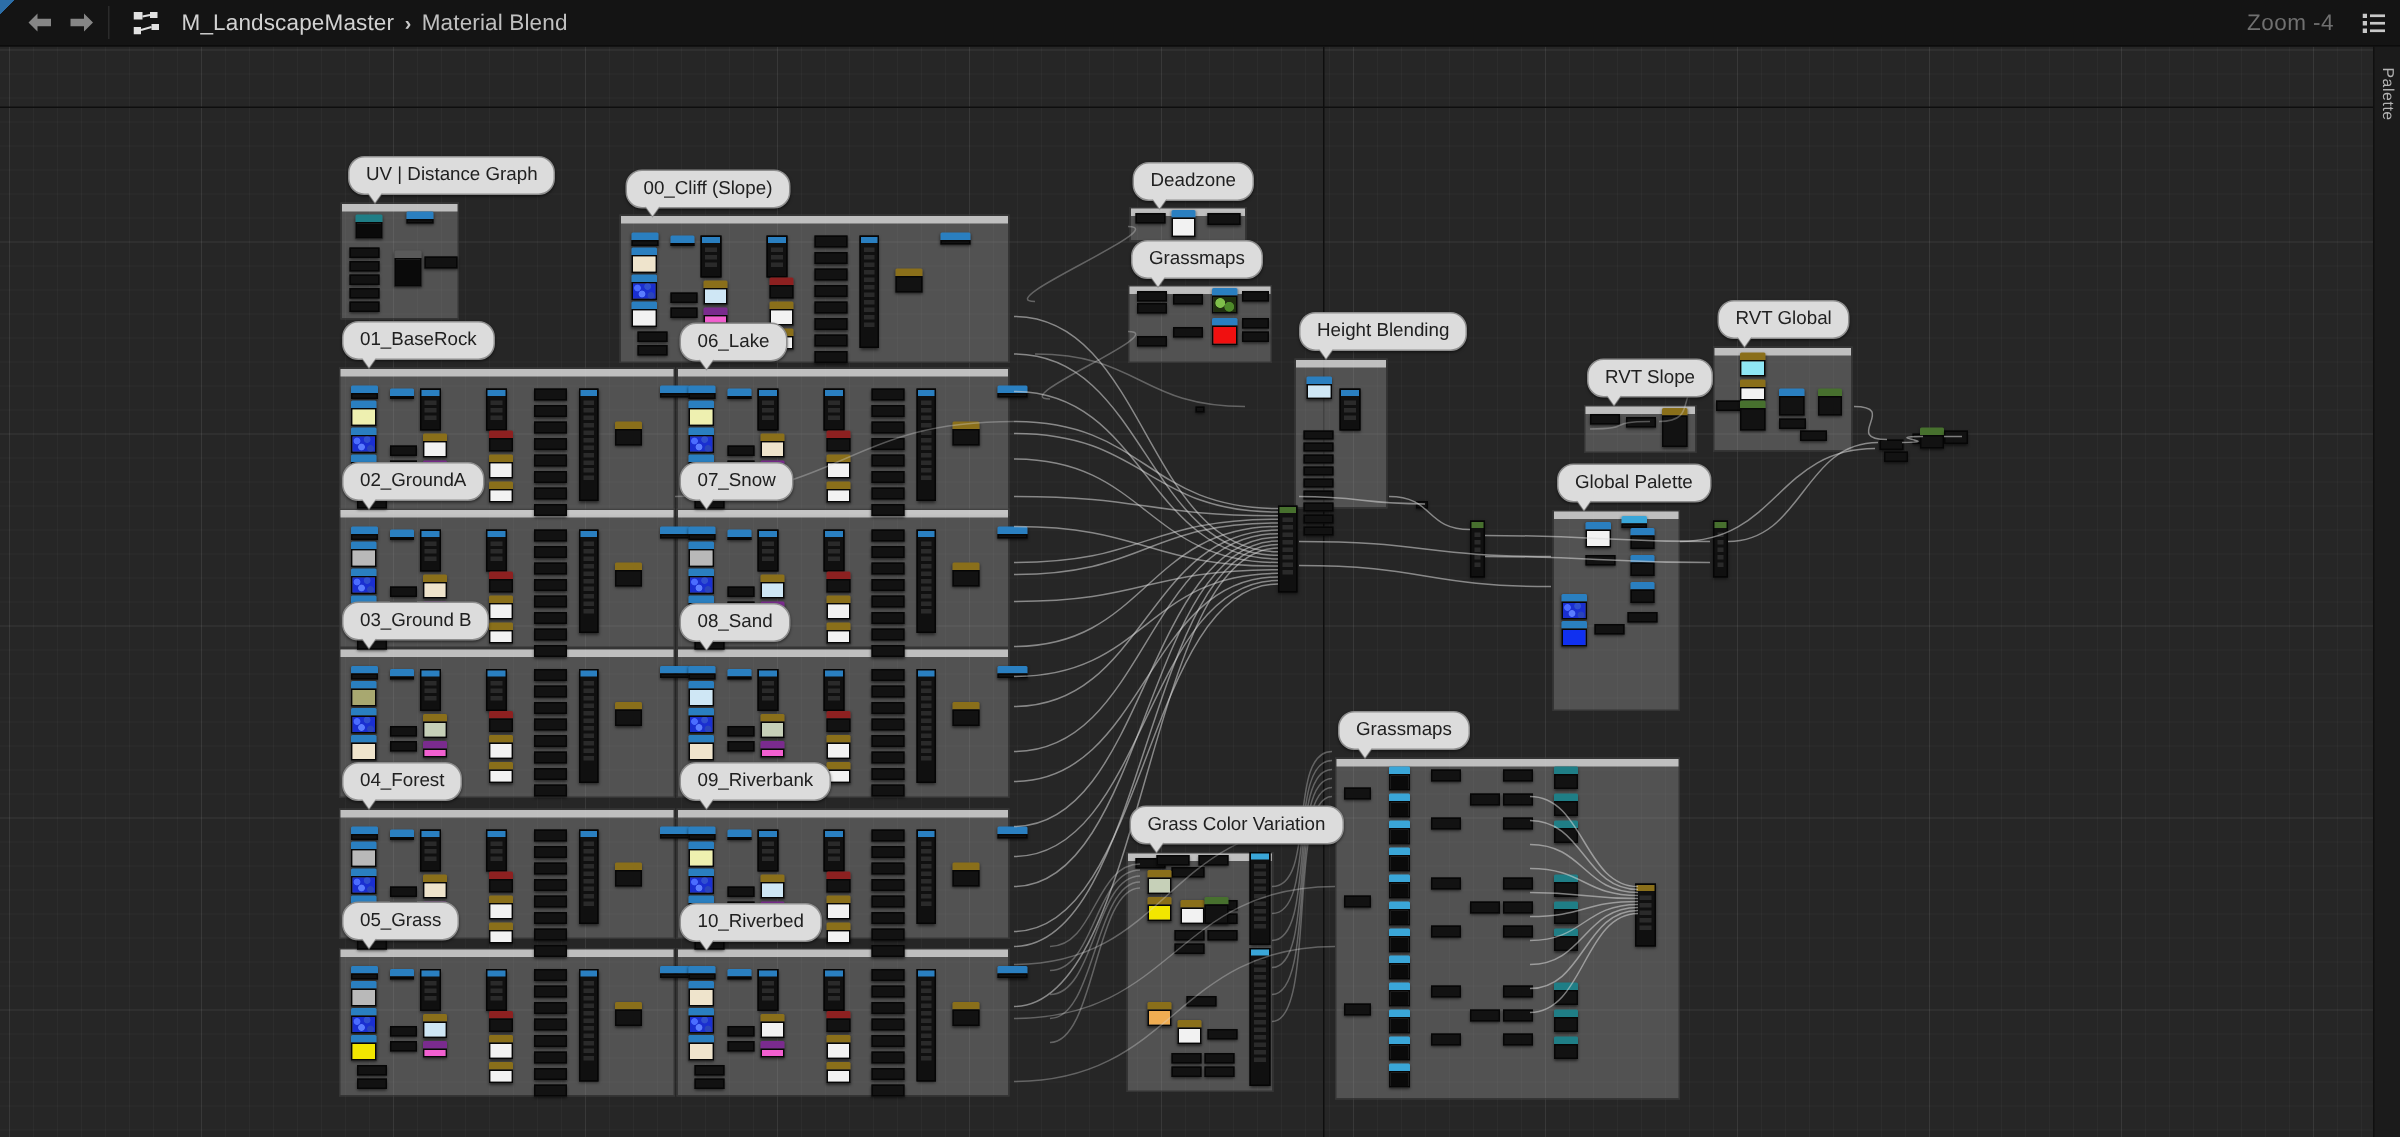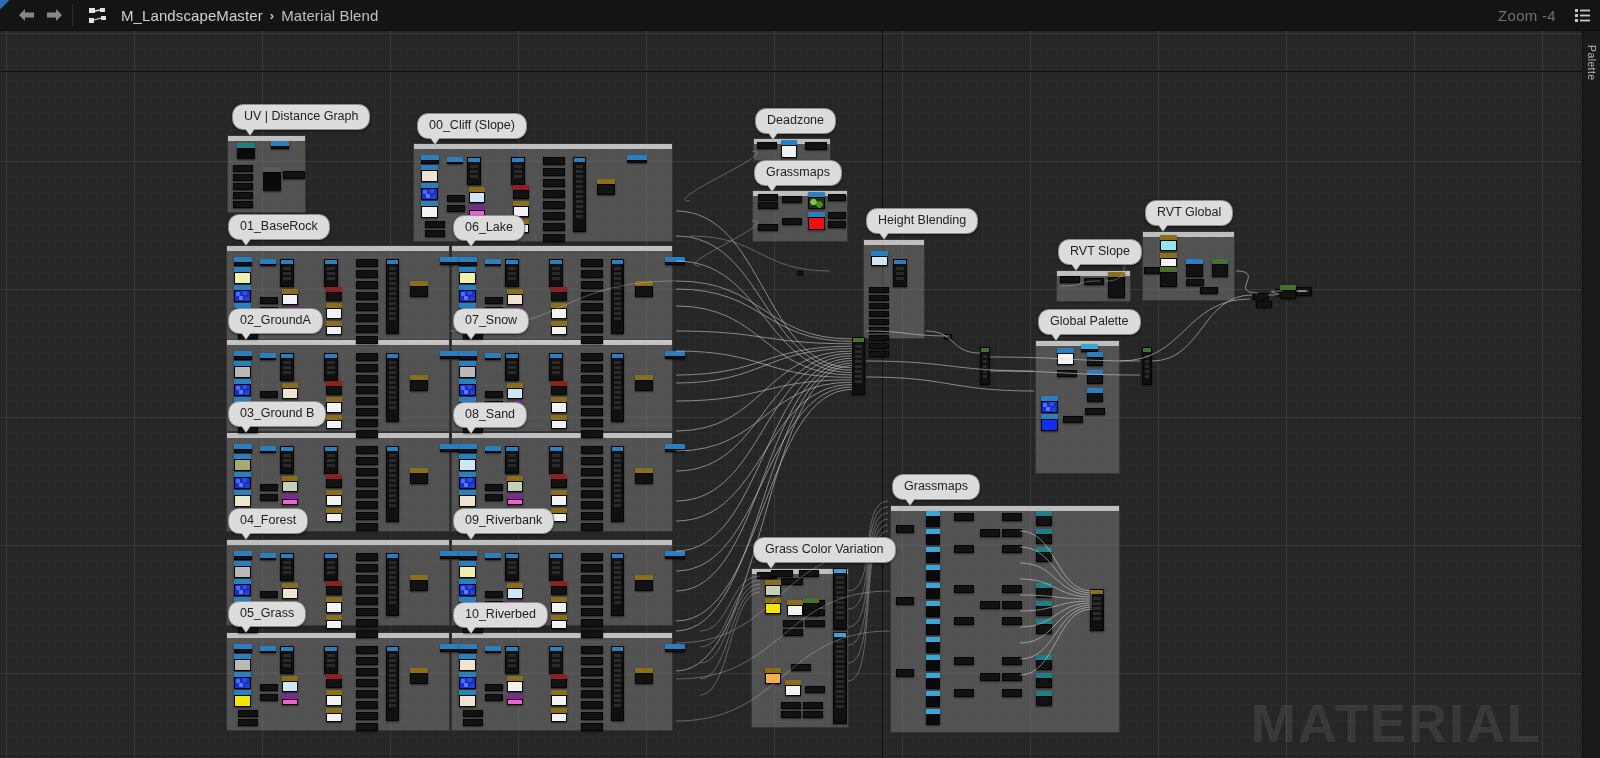--- a/index.html
+++ b/index.html
@@ -2367,15 +2367,14 @@
         <div class="clabel" style="left: 755px; top: 77px;">Deadzone</div>
         <div class="clabel" style="left: 754px; top: 129px;">Grassmaps</div>
         <div class="clabel" style="left: 866px; top: 177px;">Height Blending</div>
         <div class="clabel" style="left: 1058px; top: 208px;">RVT Slope</div>
         <div class="clabel" style="left: 1145px; top: 169px;">RVT Global</div>
         <div class="clabel" style="left: 1038px; top: 278px;">Global Palette</div>
         <div class="clabel" style="left: 892px; top: 443px;">Grassmaps</div>
         <div class="clabel" style="left: 753px; top: 506px;">Grass Color Variation</div>
       </div>
 
-    <div class="watermark">MATERIAL</div>
   </div>
 </div>
 
 </body></html>

